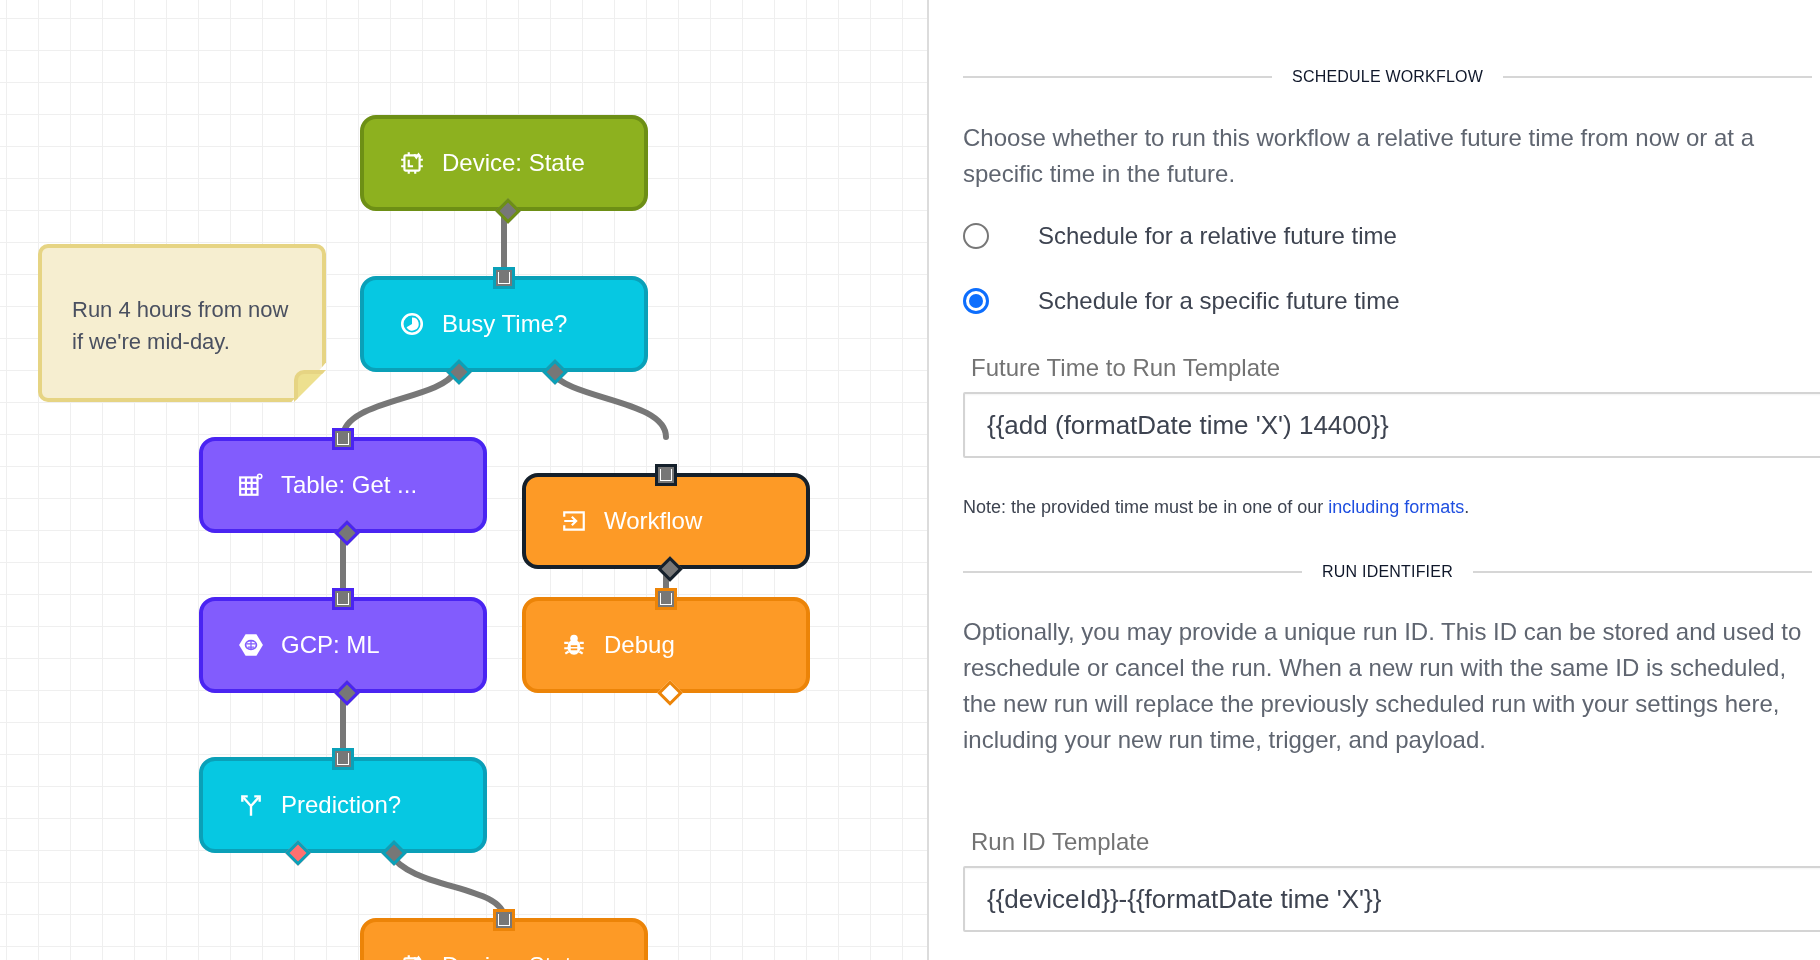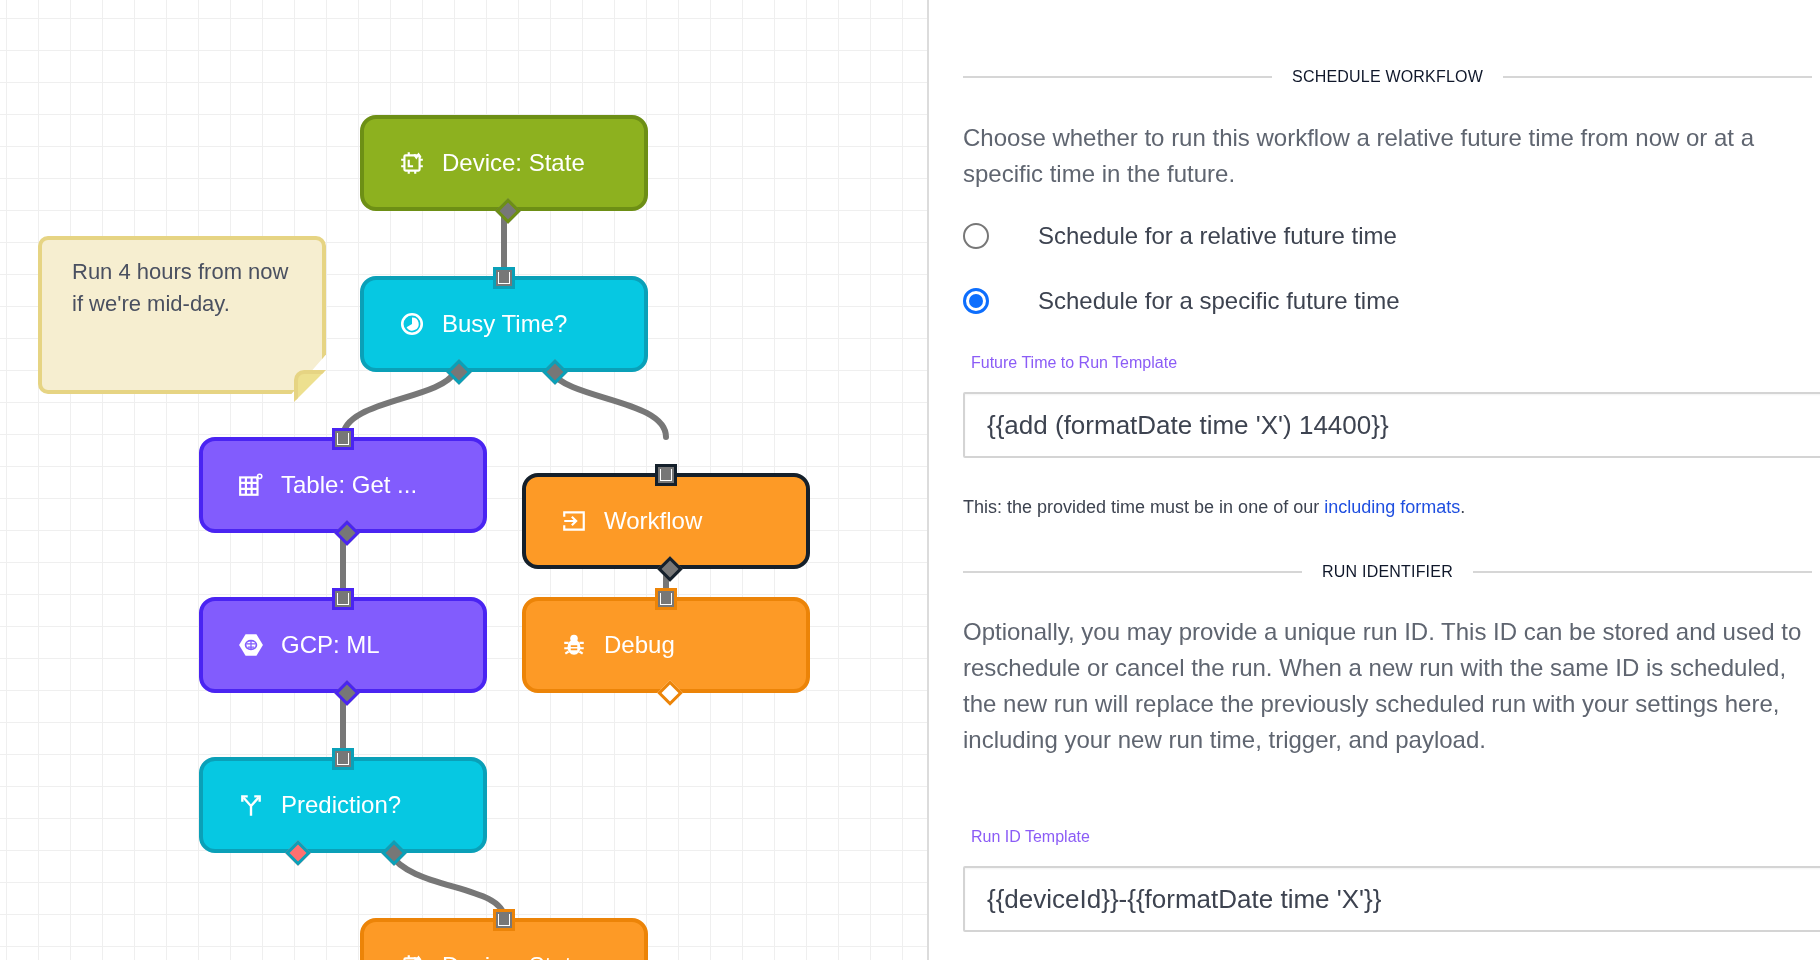--- a/index.html
+++ b/index.html
@@ -28,43 +28,43 @@
     border: 3px solid; background: #777777;
   }
   .port-in::after { content: ""; position: absolute; left: 2px; top: 2px; right: 2px; bottom: 2px; border: 1px solid #ffffff; border-top: none; }
   .port-out {
     position: absolute; width: 18px; height: 18px; bottom: -13px; transform: rotate(45deg);
     border: 3px solid; background: #777777;
   }
   .port-out.empty { background: #ffffff; }
   .port-out.false { background: #ff7070; }
   .note {
-    position: absolute; left: 38px; top: 236px; width: 288px; height: 158px;
+    position: absolute; left: 38px; top: 244px; width: 288px; height: 158px;
     background: #f6eed0; border: 4px solid #e6d483; border-radius: 10px;
-    padding: 16px 30px; color: #4a5060; font-size: 22px; line-height: 32px;
+    padding: 46px 30px; color: #4a5060; font-size: 22px; line-height: 32px;
     font-family: "Liberation Sans", sans-serif;
     clip-path: polygon(0 0, 100% 0, 100% 75%, 88% 100%, 0 100%);
   }
   .note-fold {
     position: absolute; left: 294px; top: 370px; width: 32px; height: 32px;
     background: #ede08f; border-top: 4px solid #e6d483; border-left: 4px solid #e6d483;
     border-top-left-radius: 10px;
     clip-path: polygon(0 0, 100% 0, 0 100%);
   }
   #panel { position: absolute; left: 929px; top: 0; width: 891px; height: 960px; background: #ffffff; font-family: "Liberation Sans", sans-serif; }
   .section-head { position: absolute; left: 34px; width: 849px; height: 24px; display: flex; align-items: center; }
   .section-head .line { flex: 1; height: 2px; background: #d6d6d6; }
   .section-head .title { padding: 0 20px; font-size: 16px; color: #0f172a; letter-spacing: 0.2px; }
   .para { position: absolute; left: 34px; width: 850px; color: #5f6570; font-size: 24px; line-height: 36px; }
   .radio-row { position: absolute; left: 34px; display: flex; align-items: center; cursor: pointer; }
   .radio { width: 26px; height: 26px; border-radius: 50%; border: 2px solid #777; margin-right: 10px; position: relative; background: #fff; }
   .radio.checked { border: 3px solid #0d6efd; }
   .radio.checked::after { content: ""; position: absolute; left: 3px; top: 3px; width: 14px; height: 14px; border-radius: 50%; background: #0d6efd; }
   .radio-label { font-size: 24px; color: #3d4350; margin-left: 39px; }
-  .field-label { position: absolute; left: 42px; font-size: 16px; color: #8b5cf6; }
+  .field-label { position: absolute; left: 42px; font-size: 24px; color: #737373; }
   .text-input {
     position: absolute; left: 34px; width: 1014px; height: 66px; border: 2px solid #d4d4d4; border-radius: 2px;
     padding: 0 22px; font-size: 26px; color: #3d4350; font-family: "Liberation Sans", sans-serif; background: #fff;
     box-shadow: inset 0 1px 2px rgba(0,0,0,0.05);
   }
   .note-text { position: absolute; left: 34px; font-size: 18px; color: #3d4350; }
   .note-text a { color: #1f4fe0; text-decoration: none; }
 </style>
 </head>
 <body>
@@ -211,21 +211,21 @@
 
   <label class="radio-row" style="top:287px;">
     <span class="radio checked"></span>
     <span class="radio-label">Schedule for a specific future time</span>
   </label>
 
   <div class="field-label" style="top:354px;">Future Time to Run Template</div>
   <input class="text-input" style="top: 392px;" type="text" value="{{add (formatDate time 'X') 14400}}">
 
   <div class="note-text" style="top:497px;">
-    <span>This: the provided time must be in one of our </span><a href="#">including formats</a><span>.</span>
+    <span>Note: the provided time must be in one of our </span><a href="#">including formats</a><span>.</span>
   </div>
 
   <div class="section-head" style="top:560px;">
     <span class="line"></span>
     <span class="title">RUN IDENTIFIER</span>
     <span class="line"></span>
   </div>
 
   <div class="para" style="top:614px;">Optionally, you may provide a unique run ID. This ID can be stored and used to reschedule or cancel the run. When a new run with the same ID is scheduled, the new run will replace the previously scheduled run with your settings here, including your new run time, trigger, and payload.</div>
 

